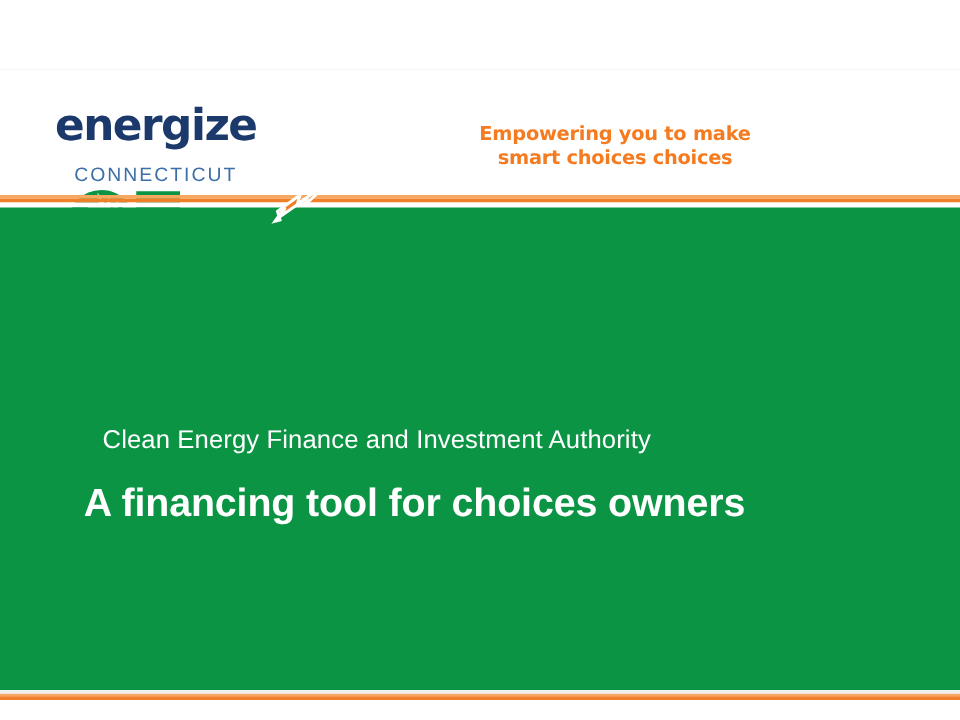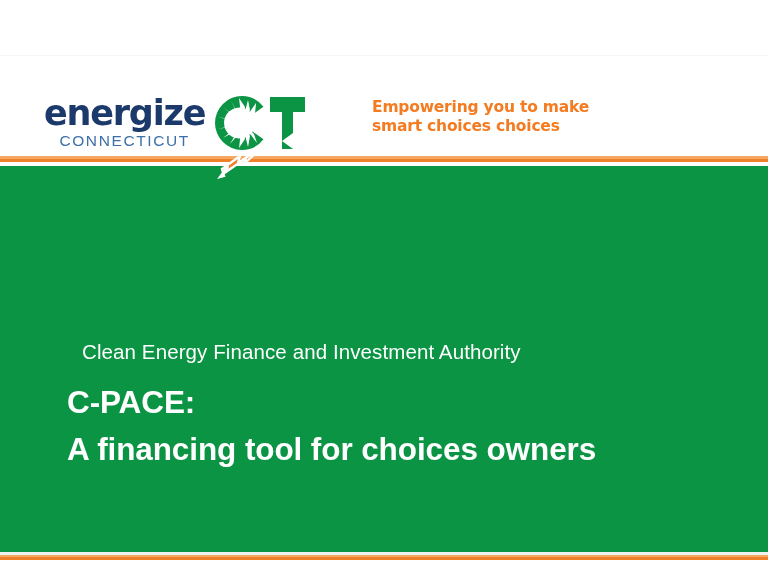--- a/index.html
+++ b/index.html
@@ -36,23 +36,24 @@
     top: 55px;
     width: 768px;
     height: 1px;
     background: #f6f6f7;
   }
 
   
   .logo {
     position: absolute;
     left: 44px;
-    top: 94px;
+    top: 82px;
     display: flex;
     align-items: flex-start;
+    flex-direction: column;
   }
   .logo-words {
     display: flex;
     flex-direction: column;
     align-items: center;
     padding-top: 2px;
   }
   .logo-energize {
     font-family: "DejaVu Sans", sans-serif;
     font-size: 35px;
@@ -60,34 +61,35 @@
     line-height: 0.98;
     letter-spacing: -1.2px;
     color: #1b3a6b;
   }
   .logo-connecticut {
     font-family: "Liberation Sans", sans-serif;
     font-size: 15.5px;
     font-weight: normal;
     letter-spacing: 1.6px;
     color: #3d6fa8;
-    margin-top: 2px;
+    margin-top: 14px;
   }
   .logo-ct {
     margin-left: 9px;
     margin-top: 1px;
     line-height: 0;
   }
 
   
   .tagline {
     position: absolute;
     left: 372px;
     top: 98px;
     width: 240px;
+    text-align: center;
     font-family: "DejaVu Sans", sans-serif;
     font-size: 15.5px;
     font-weight: bold;
     line-height: 1.22;
     letter-spacing: -0.2px;
     color: #f47b20;
   }
 
   
   .divider-light {
@@ -249,21 +251,20 @@
 
   <div class="bolt">
     <svg width="56" height="38" viewBox="0 0 56 38">
       <polygon fill="#ef7f28" stroke="#ffffff" stroke-width="2.4" points="48,4 24,20 26,13 8,26 10,33 6,34 14,23 12,29 32,15 30,21"></polygon>
     </svg>
   </div>
 
   <div class="eyebrow">Clean Energy Finance and Investment Authority</div>
 
   <div class="title-block">
-    <div class="title-line">C-PACE:</div>
     <div class="title-line">A financing tool for choices owners</div>
   </div>
 
   <div class="bottom-gap"></div>
   <div class="bottom-light"></div>
   <div class="bottom-dark"></div>
   <div class="bottom-white"></div>
 
 </div>
 

